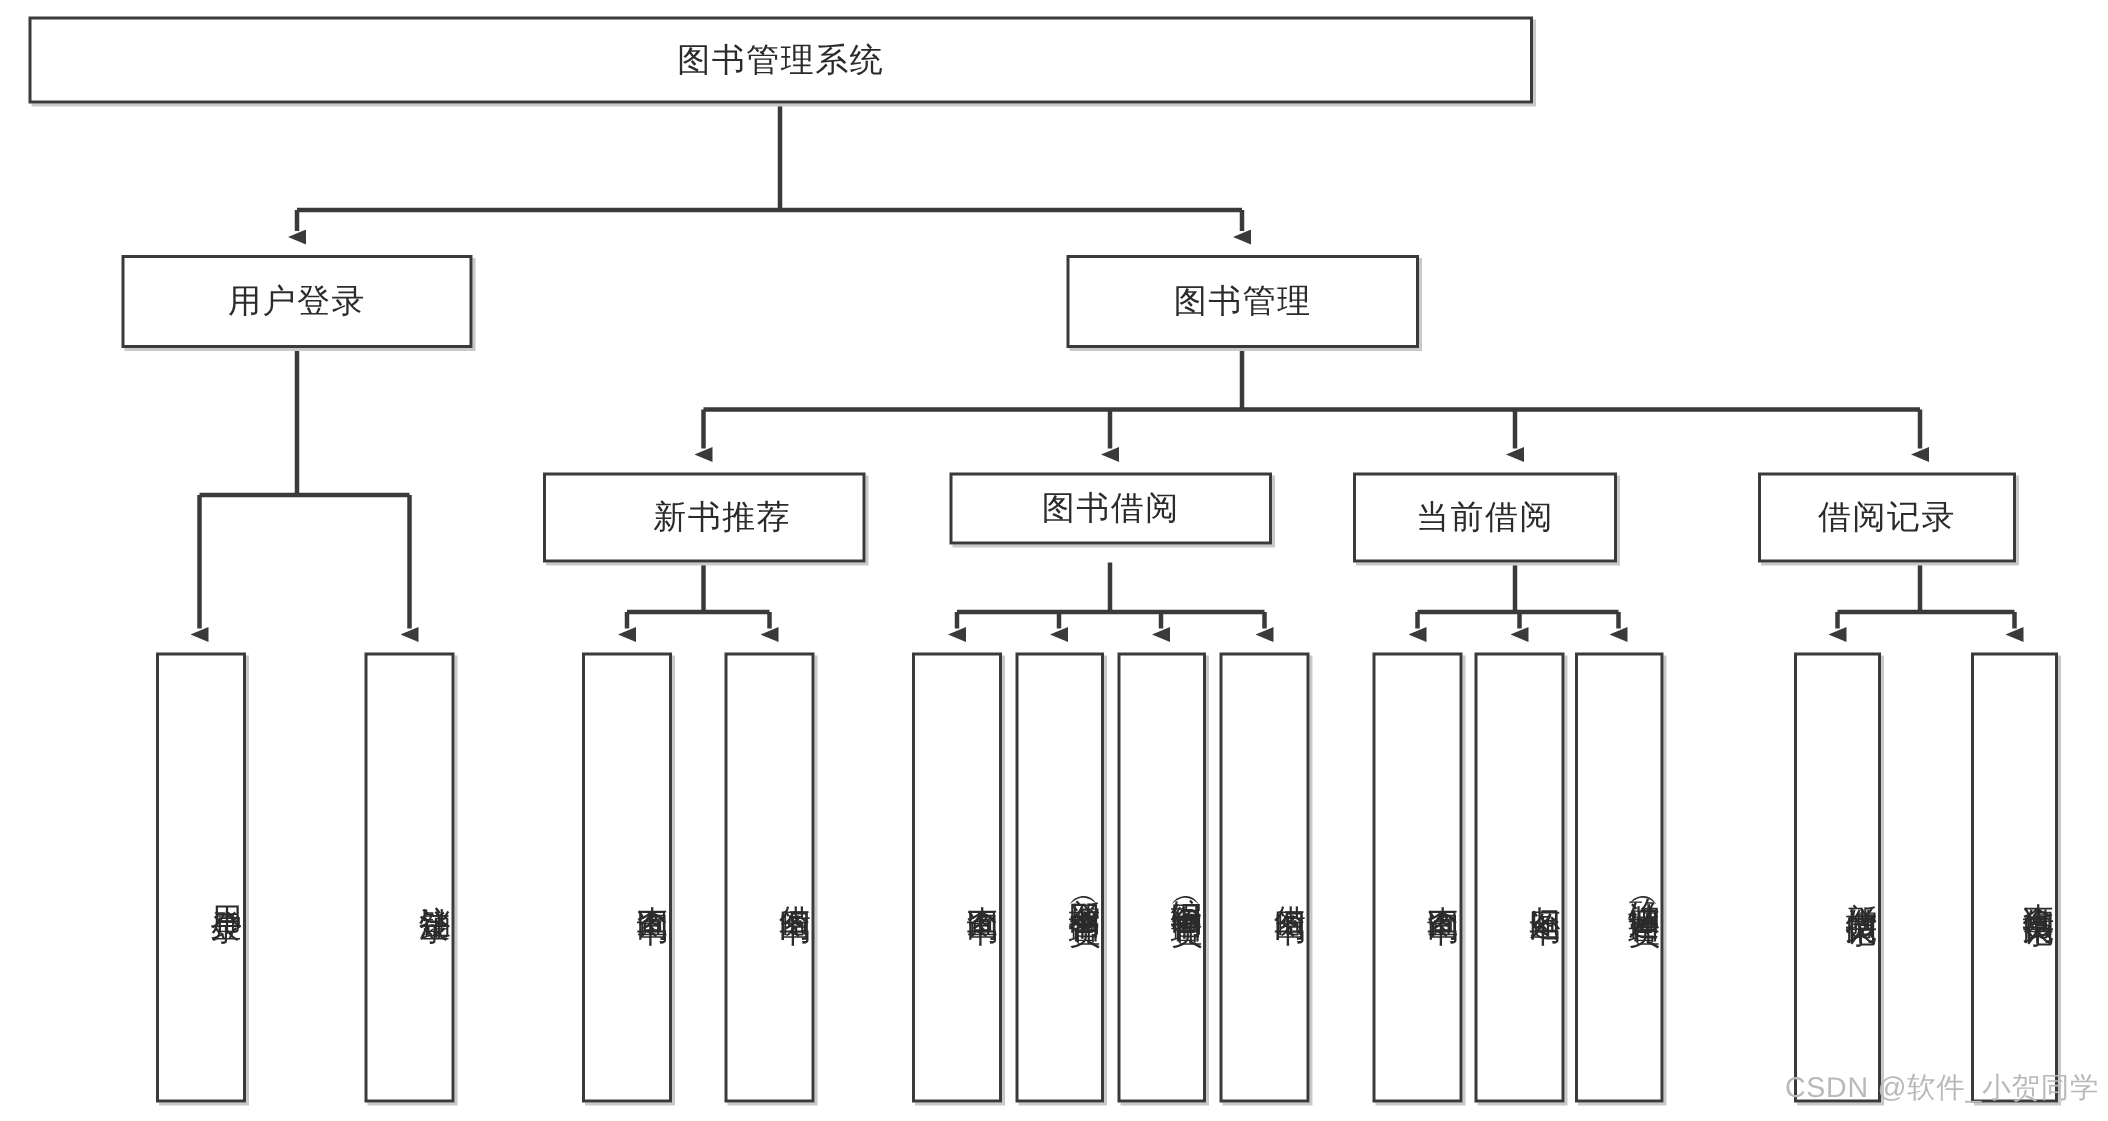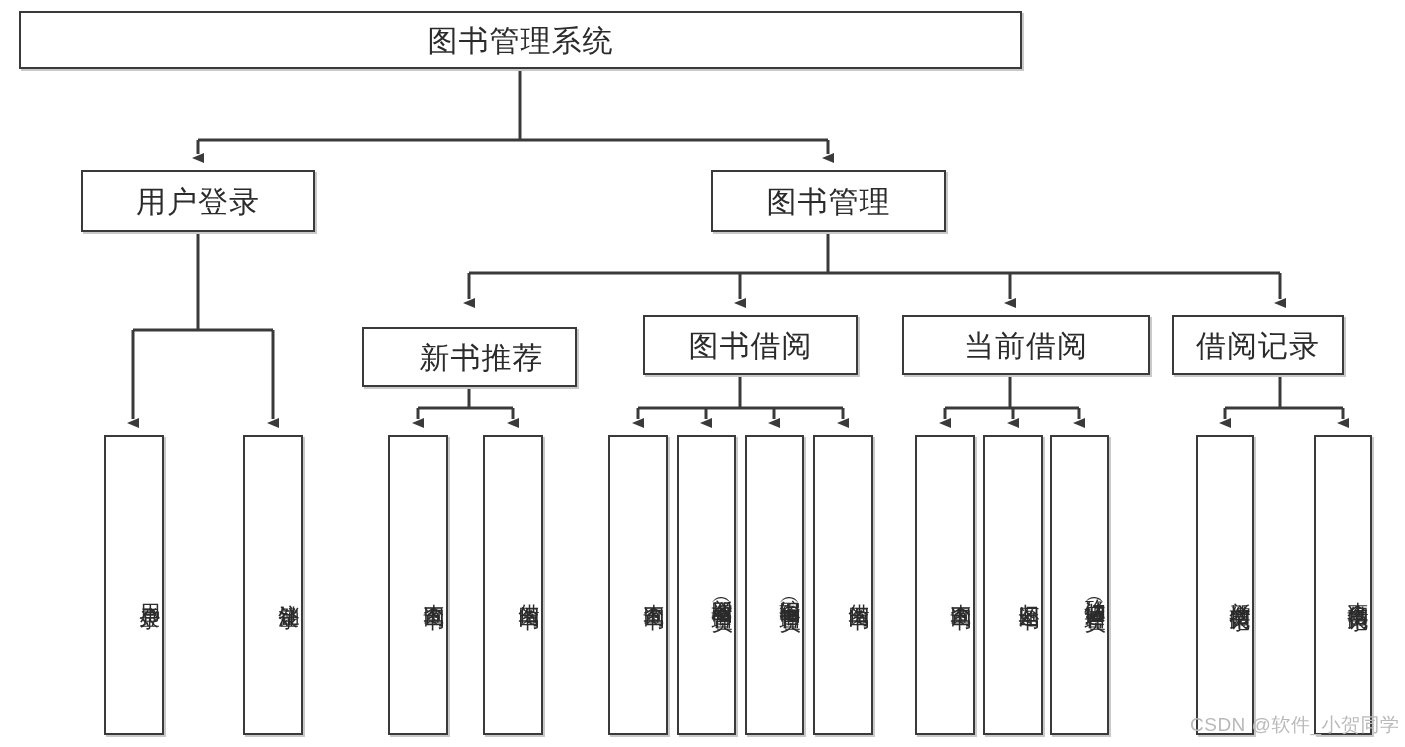--- a/index.html
+++ b/index.html
@@ -30,21 +30,21 @@
     box-sizing: border-box;
     background: #ffffff;
     border: 2px solid #3a3a3a;
     box-shadow: 2px 2px 0 0 #c9c9c9;
     display: flex;
     align-items: center;
     justify-content: center;
     color: #2b2b2b;
   }
   .node.horiz {
-    font-size: 30px;
+    font-size: 22px;
     letter-spacing: 1px;
     line-height: 1.1;
   }
   .node.vert {
     writing-mode: vertical-rl;
     text-orientation: upright;
     font-size: 21px;
     line-height: 1.18;
     letter-spacing: 2px;
     padding-top: 12px;
@@ -128,27 +128,27 @@
     <span>图书管理系统</span>
   </div>
 
   <div class="node horiz" style="left: 81px; top: 170px; width: 234px; height: 62px;">
     <span>用户登录</span>
   </div>
   <div class="node horiz" style="left: 711px; top: 170px; width: 235px; height: 62px; text-align: center;">
     <span>图书管理</span>
   </div>
 
-  <div class="node horiz" style="left: 362px; top: 327px; width: 215px; height: 60px; padding-left: 24px;">
+  <div class="node horiz" style="left: 362px; top: 315px; width: 215px; height: 60px; padding-left: 24px;">
     <span>新书推荐</span>
   </div>
-  <div class="node horiz" style="left: 633px; top: 315px; width: 215px; height: 60px; margin-left: 10px;">
+  <div class="node horiz" style="left: 633px; top: 315px; width: 215px; height: 48px;">
     <span>图书借阅</span>
   </div>
-  <div class="node horiz" style="left: 902px; top: 315px; width: 248px; height: 60px;">
+  <div class="node horiz" style="left: 902px; top: 315px; width: 176px; height: 60px;">
     <span>当前借阅</span>
   </div>
   <div class="node horiz" style="left: 1172px; top: 315px; width: 172px; height: 60px;">
     <span>借阅记录</span>
   </div>
 
   <div class="node vert" style="left: 104px; top: 435px; width: 60px; height: 300px;">
     <span class="vtext">用户登录</span>
   </div>
   <div class="node vert" style="left: 243px; top: 435px; width: 60px; height: 300px;">

